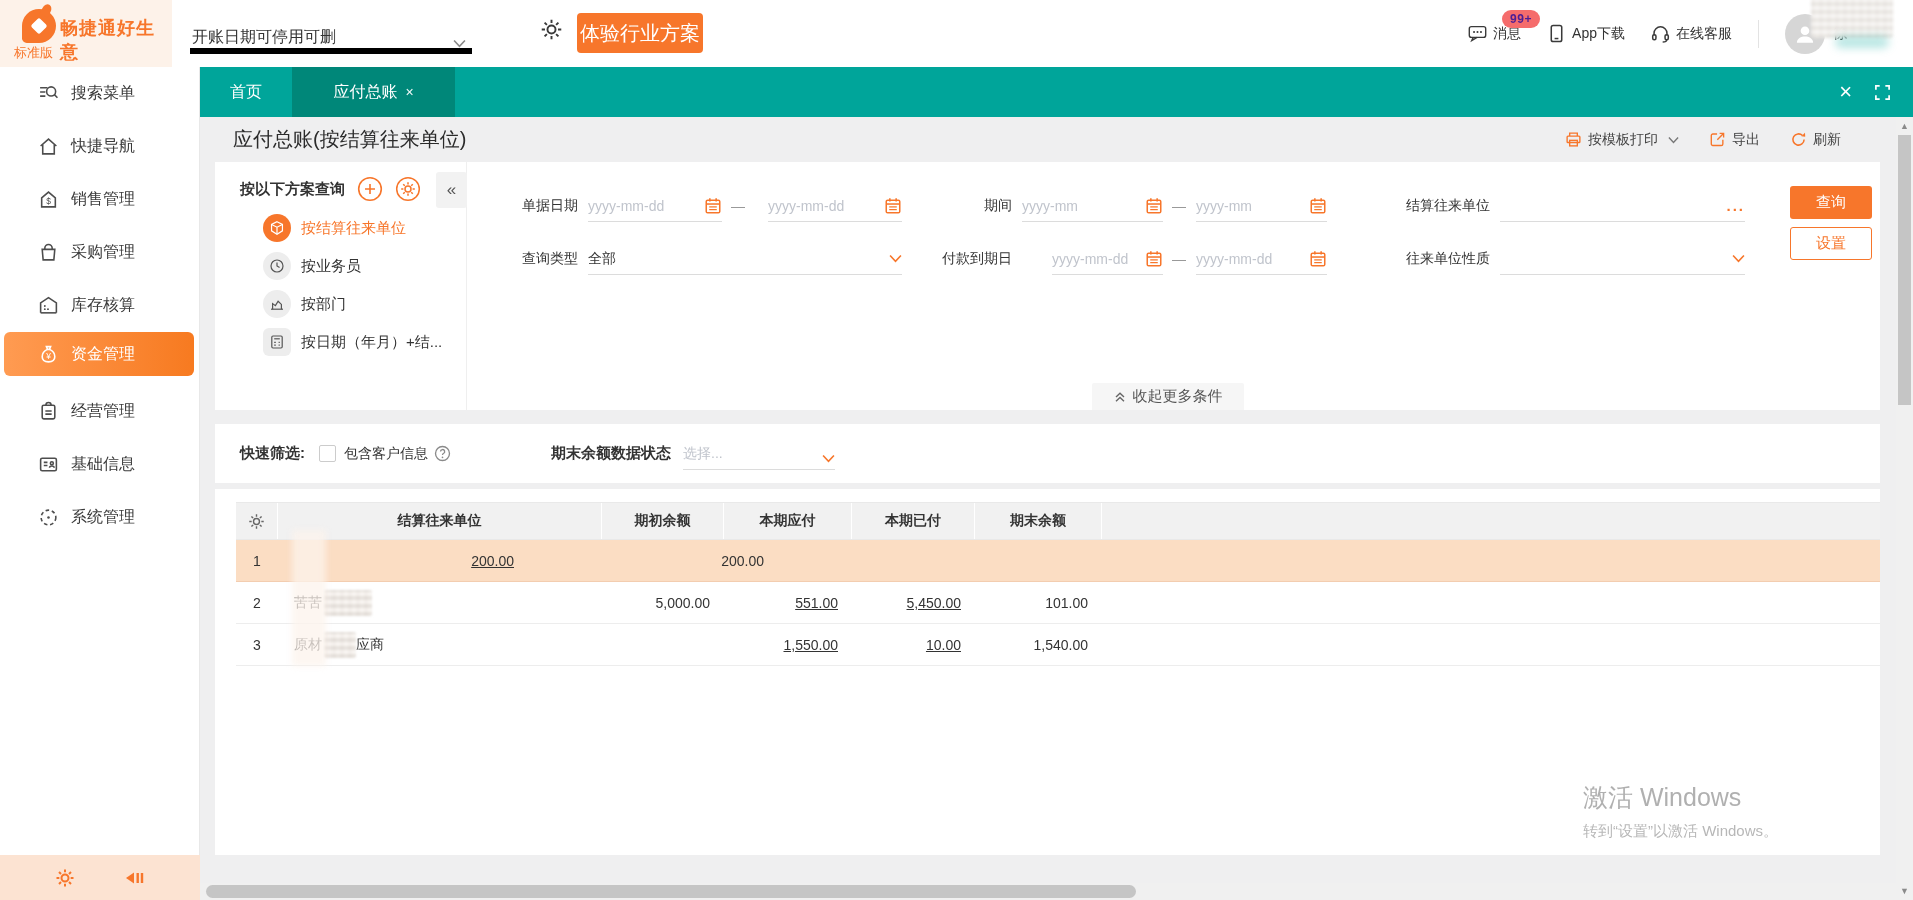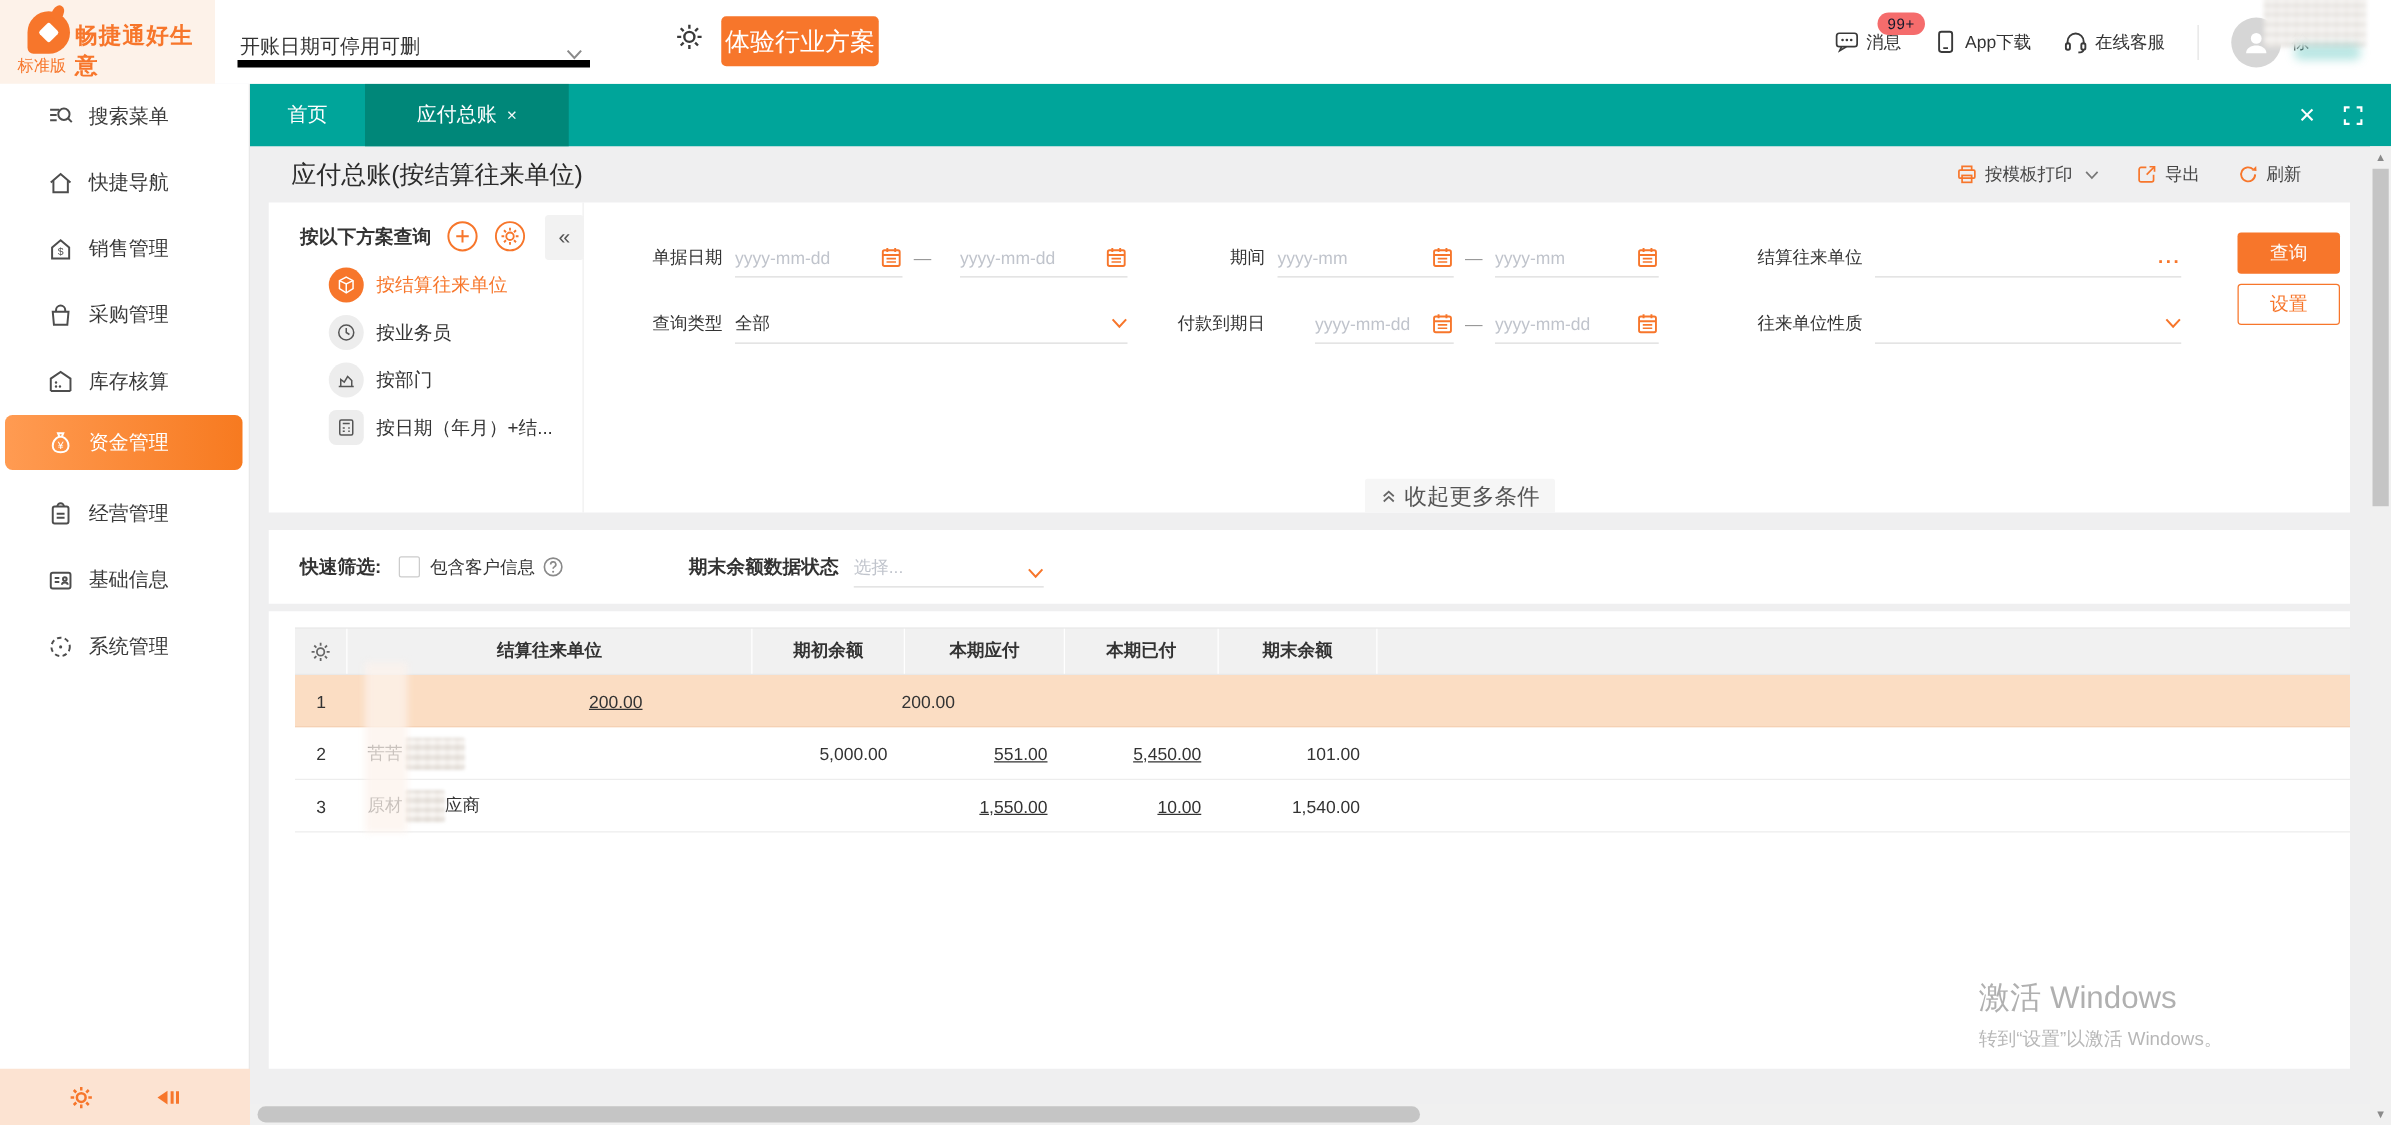--- a/index.html
+++ b/index.html
@@ -16,21 +16,21 @@
   #logo-mark .ear { position:absolute; left:20px; top:-5px; width:9px; height:12px; background:#f7762b; border-radius:60% 60% 0 0; transform:rotate(28deg); }
   #brand-name { left:60px; top:16px; font-size:18px; font-weight:bold; color:#f7762b; letter-spacing:1px; }
   #brand-edition { left:14px; top:44px; font-size:13px; color:#f7762b; }
   #acct { left:190px; top:12px; width:282px; height:42px; border-bottom:6px solid #000000; font-size:16px; color:#333; display:flex; align-items:flex-end; justify-content:space-between; padding:0 6px 0 2px; cursor:pointer; }
   #acct .chev { color:#8a8a8a; }
   #top-gear { left:540px; top:18px; width:23px; height:23px; color:#3a3a3a; }
   #trial-btn { left:577px; top:13px; width:126px; height:40px; background:#f7762b; border:none; border-radius:4px; color:#fff; font-size:20px; cursor:pointer; font-family:inherit; }
   #top-right { right:0; top:0; height:67px; padding-right:10px; gap:26px; position:absolute; display:flex; align-items:center; }
   .top-link { display:flex; align-items:center; gap:6px; font-size:14px; color:#333; cursor:pointer; position:relative; }
   .top-link svg { width:19px; height:19px; color:#3a3a3a; }
-  #msg-badge { position:absolute; left:34px; top:-14px; background:#f56c6c; color:#0f172a; font-size:12px; font-weight:normal; padding:2px 8px; border-radius:10px; letter-spacing:.5px; }
+  #msg-badge { position:absolute; left:34px; top:-14px; background:#f56c6c; color:#4c1d95; font-size:12px; font-weight:bold; padding:2px 8px; border-radius:10px; letter-spacing:.5px; }
   #top-divider { width:1px; height:28px; background:#e3e3e3; }
   #avatar { width:40px; height:40px; border-radius:50%; background:#d6d6d6; display:flex; align-items:center; justify-content:center; cursor:pointer; }
   #avatar svg { width:26px; height:26px; }
   #user-wrap { display:flex; align-items:center; gap:8px; position:relative; width:118px; }
   #user-name { font-size:15px; color:#444; }
   #user-blur { position:absolute; left:26px; top:-24px; width:82px; height:48px; border-radius:3px;
     background:rgba(243,241,239,.96);
     background-image:repeating-linear-gradient(0deg,rgba(224,220,216,.55) 0 4px,rgba(250,248,246,.55) 4px 8px),repeating-linear-gradient(90deg,rgba(232,228,224,.55) 0 4px,rgba(250,248,246,.55) 4px 8px);
     filter:blur(1.5px); }
   #user-smudge { position:absolute; left:50px; top:22px; width:54px; height:12px; background:rgba(0,167,155,.28); filter:blur(4px); border-radius:6px; }
@@ -77,21 +77,21 @@
   .flabel { position:absolute; height:32px; display:flex; align-items:center; justify-content:flex-end; font-size:14px; color:#333; }
   .finput { position:absolute; height:32px; border-bottom:1px solid #dcdcdc; display:flex; align-items:center; justify-content:space-between; font-size:14px; cursor:text; }
   .finput .ph { color:#c0c4cc; }
   .finput .val { color:#333; }
   .cal { width:18px; height:18px; color:#f7762b; flex:none; cursor:pointer; }
   .chev { width:13px; height:9px; color:#f7762b; flex:none; }
   .dash { position:absolute; height:32px; display:flex; align-items:center; color:#999; font-size:14px; }
   #more-dots { color:#f7762b; font-weight:bold; letter-spacing:2px; font-size:15px; cursor:pointer; }
   #btn-search { position:absolute; left:1575px; top:24px; width:82px; height:33px; background:#f7762b; color:#fff; border:none; border-radius:3px; font-size:15px; cursor:pointer; font-family:inherit; }
   #btn-settings { position:absolute; left:1575px; top:65px; width:82px; height:33px; background:#fff; color:#f7762b; border:1px solid #f7762b; border-radius:3px; font-size:15px; cursor:pointer; font-family:inherit; }
-  #more-tab { position:absolute; left:877px; top:221px; width:152px; height:27px; background:#f6f6f6; display:flex; align-items:center; justify-content:center; gap:7px; font-size:18px; color:#555; cursor:pointer; border-radius:2px 2px 0 0; }
+  #more-tab { position:absolute; left:877px; top:221px; width:152px; height:27px; background:#f6f6f6; display:flex; align-items:center; justify-content:center; gap:7px; font-size:15px; color:#555; cursor:pointer; border-radius:2px 2px 0 0; }
   #more-tab svg { width:12px; height:12px; color:#666; }
 
   
   #quick-bar .inner { position:absolute; left:25px; top:0; height:59px; display:flex; align-items:center; }
   #qf-label { font-size:15px; font-weight:bold; color:#333; }
   #qf-check { width:17px; height:17px; border:1px solid #ccc; border-radius:2px; background:#fff; margin-left:14px; cursor:pointer; }
   #qf-include { font-size:14px; color:#333; margin-left:8px; }
   #qf-q { width:17px; height:17px; color:#8a8a8a; margin-left:6px; cursor:pointer; }
   #qf-status-label { font-size:15px; font-weight:bold; color:#333; margin-left:100px; }
   #qf-status-input { width:152px; height:32px; margin-left:12px; border-bottom:1px solid #dcdcdc; display:flex; align-items:flex-end; justify-content:space-between; padding-bottom:6px; font-size:14px; cursor:pointer; }

